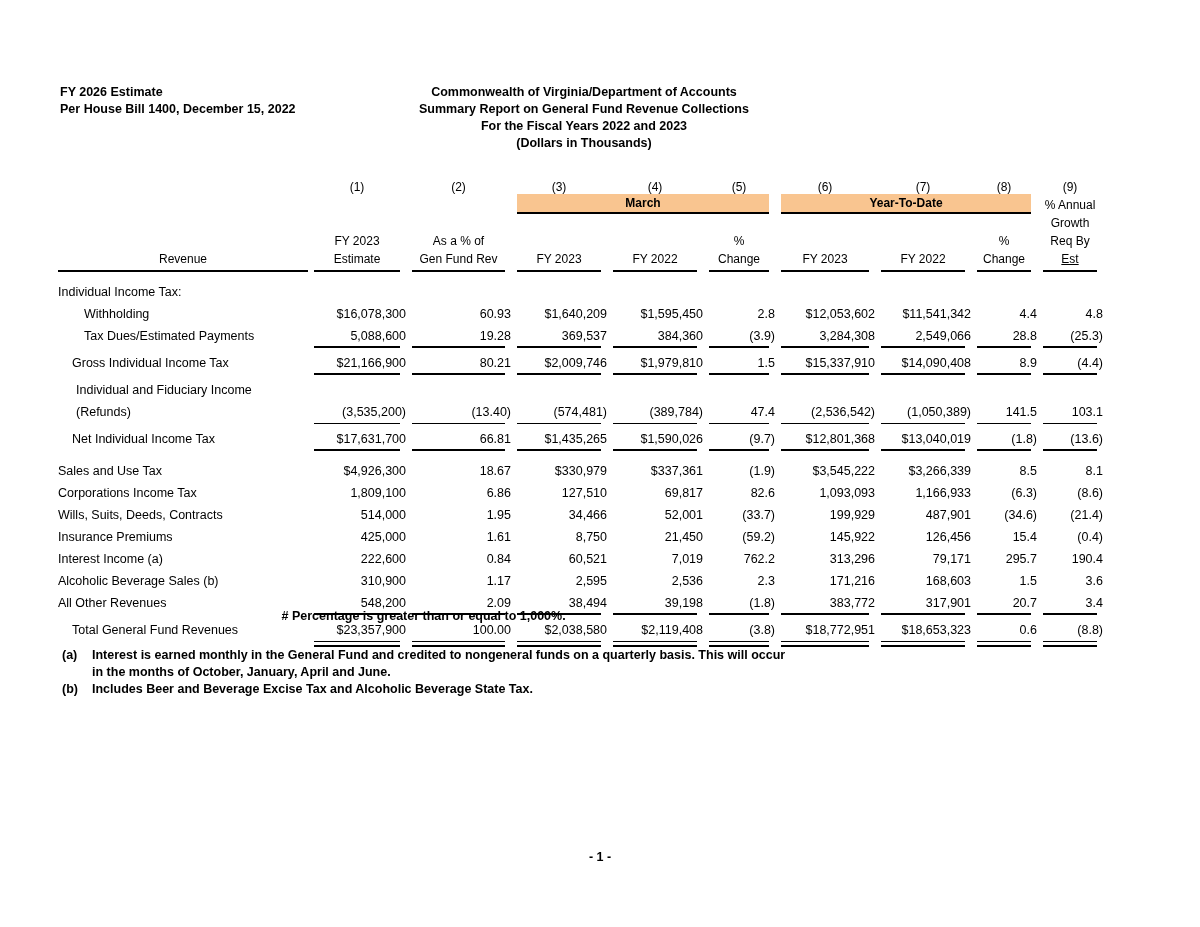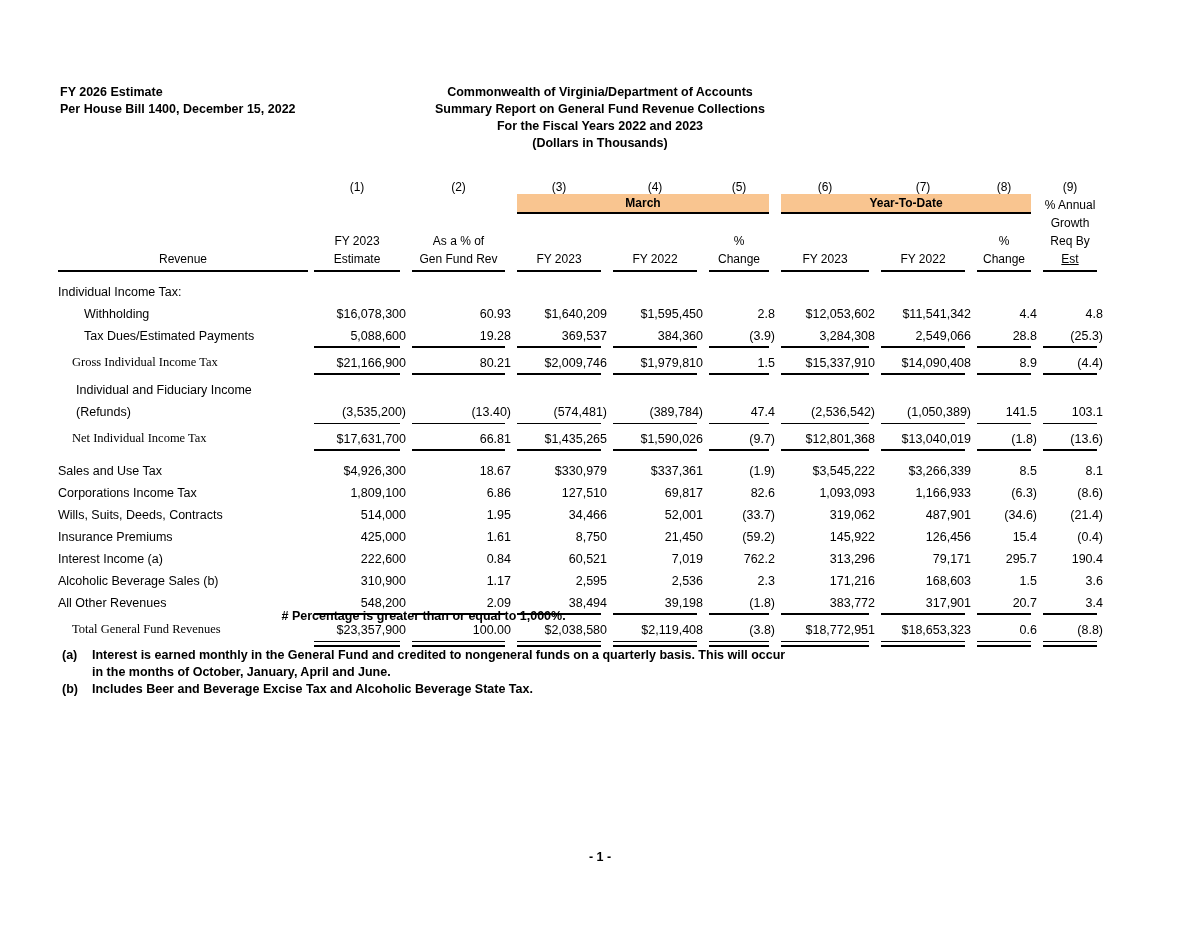--- a/index.html
+++ b/index.html
@@ -34,21 +34,21 @@
     position: absolute;
     left: 60px;
     top: 0;
     font-size: 12.5px;
     font-weight: bold;
     line-height: 17px;
     white-space: nowrap;
   }
   .hdr-center {
     position: absolute;
-    left: 300px;
+    left: 284px;
     width: 600px;
     top: 0;
     text-align: center;
     font-size: 12.5px;
     font-weight: bold;
     line-height: 17px;
   }
 
   
   table.report {
@@ -116,21 +116,21 @@
 
   td.label {
     text-align: left;
     font-weight: bold;
     font-size: 12.5px;
     white-space: nowrap;
     padding-left: 2px;
   }
   td.label.ind1 { padding-left: 26px; }
   td.label.ind2 { padding-left: 18px; }
-  td.label.ind3 { padding-left: 14px; font-family: Liberation Serif, serif; }
+  td.label.ind3 { padding-left: 14px; }
 
   td.num {
     text-align: right;
     font-size: 12.5px;
     white-space: nowrap;
     padding-right: 8px;
   }
 
   tr.datarow td { height: 22px; }
 
@@ -534,21 +534,21 @@
         <td class="num">(8.6)</td>
       </tr>
 
       <tr class="datarow">
         <td class="label">Wills, Suits, Deeds, Contracts</td>
         <td class="num">514,000</td>
         <td class="num">1.95</td>
         <td class="num">34,466</td>
         <td class="num">52,001</td>
         <td class="num">(33.7)</td>
-        <td class="num">319,062</td>
+        <td class="num">199,929</td>
         <td class="num">487,901</td>
         <td class="num">(34.6)</td>
         <td class="num">(21.4)</td>
       </tr>
 
       <tr class="datarow">
         <td class="label">Insurance Premiums</td>
         <td class="num">425,000</td>
         <td class="num">1.61</td>
         <td class="num">8,750</td>

